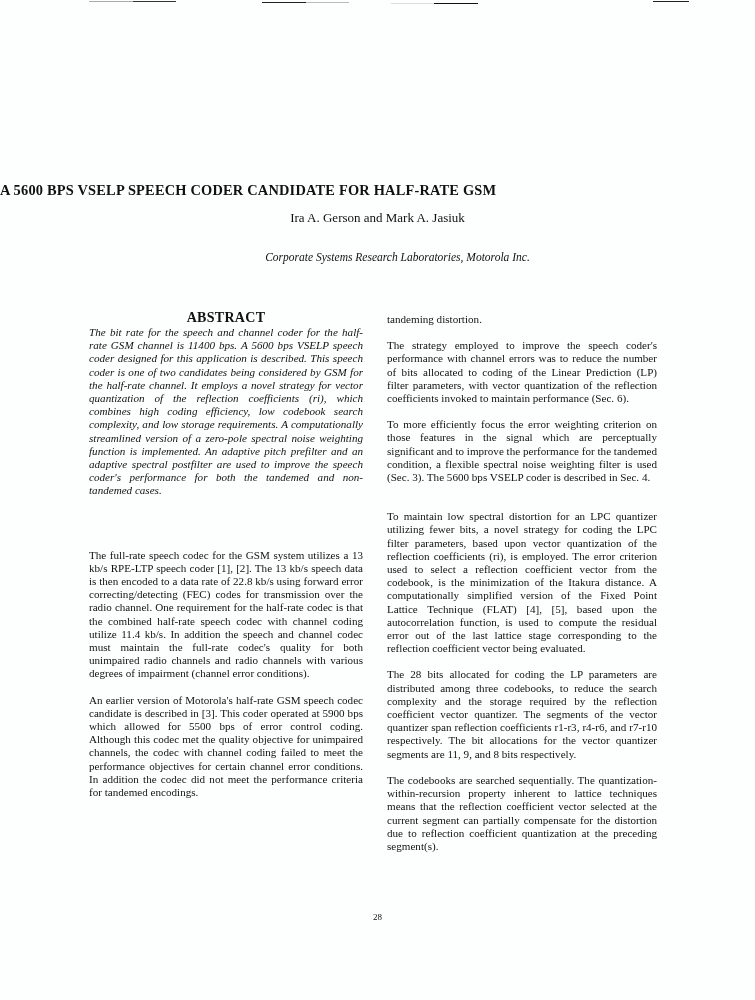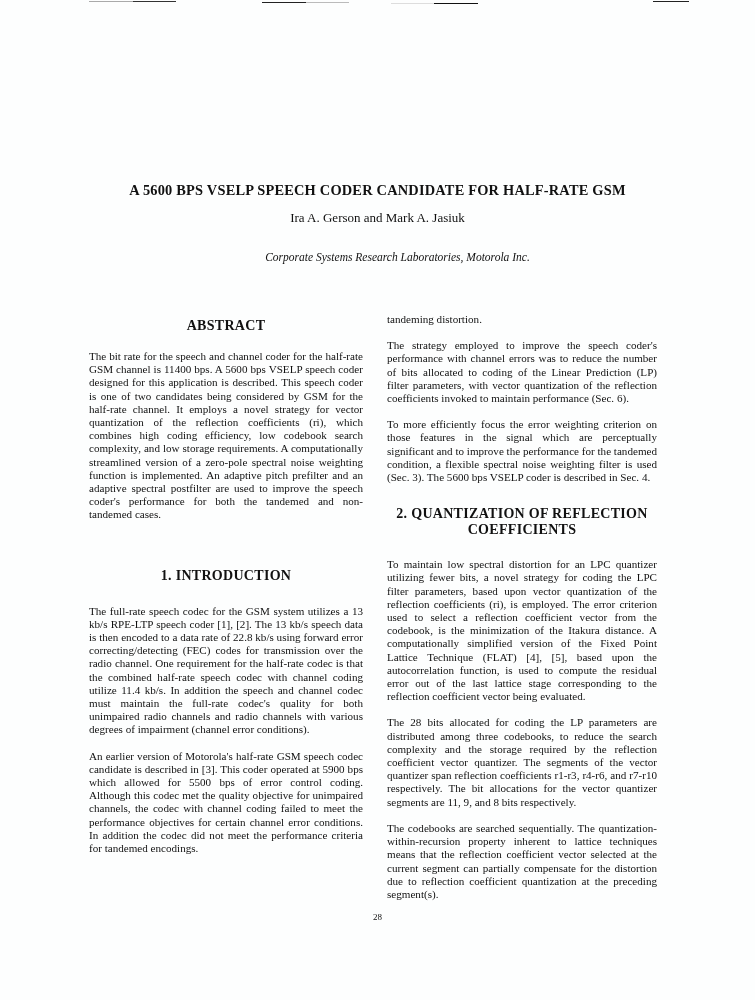--- a/index.html
+++ b/index.html
@@ -10,39 +10,39 @@
     .rule { position: absolute; height: 1px; top: 1px; }
     .r1a { left: 89px; width: 44px; background: #aaa; }
     .r1b { left: 133px; width: 43px; background: #333; }
     .r2a { left: 262px; width: 44px; background: #222; top: 2px; }
     .r2b { left: 306px; width: 43px; background: #bbb; top: 2px; }
     .r3a { left: 391px; width: 43px; background: #ddd; top: 3px; }
     .r3b { left: 434px; width: 44px; background: #111; top: 3px; }
     .r4 { left: 653px; width: 36px; background: #222; top: 1px; }
 
     .title {
-      position: absolute; top: 182px; left: 0; width: 755px; text-align: center;
+      position: absolute; top: 182px; left: 0; width: 755px; 
       font-weight: bold; font-size: 14.4px; letter-spacing: 0.2px;
     }
     .authors {
       position: absolute; top: 210px; left: 0; width: 755px; text-align: center; font-size: 13px;
     }
     .affil {
       position: absolute; top: 250px; left: 0; width: 755px; text-align: center;
       font-style: italic; font-size: 11.5px; line-height: 14px; padding-left: 20px;
     }
     .col { position: absolute; width: 274px; font-size: 11.1px; line-height: 13.2px; }
     .col-left { left: 89px; top: 310px; }
     .col-right { left: 387px; top: 313px; width: 270px; }
     .head {
       text-align: center; font-weight: bold; font-size: 14px; line-height: 16px;
-      letter-spacing: 0.3px; margin: 8px;
+      letter-spacing: 0.3px; margin: 0;
     }
     p { margin: 0; text-align: justify; }
-    .abstract-text { margin-top: 16px; }
+    .abstract-text { font-style: italic; margin-top: 0; }
     .gap { height: 13px; }
     .pagenum {
       position: absolute; top: 912px; left: 0; width: 755px; text-align: center; font-size: 9px;
     }
   </style>
 </head>
 <body>
 
 <div class="rule r1a"></div>
 <div class="rule r1b"></div>
@@ -56,40 +56,35 @@
 <div class="authors">Ira A. Gerson and Mark A. Jasiuk</div>
 <div class="affil">
   <div>Corporate Systems Research Laboratories, Motorola Inc.</div>
 </div>
 
 <div class="col col-left">
   <h2 class="head">ABSTRACT</h2>
   <p class="abstract-text">The bit rate for the speech and channel coder for the half-rate GSM channel is 11400 bps. A 5600 bps VSELP speech coder designed for this application is described. This speech coder is one of two candidates being considered by GSM for the half-rate channel. It employs a novel strategy for vector quantization of the reflection coefficients (ri), which combines high coding efficiency, low codebook search complexity, and low storage requirements. A computationally streamlined version of a zero-pole spectral noise weighting function is implemented. An adaptive pitch prefilter and an adaptive spectral postfilter are used to improve the speech coder's performance for both the tandemed and non-tandemed cases.</p>
 
   <div style="height:38px"></div>
-  <h2 class="head">1.  INTRODUCTION</h2>
   <div style="height:13px"></div>
   <p>The full-rate speech codec for the GSM system utilizes a 13 kb/s RPE-LTP speech coder [1], [2]. The 13 kb/s speech data is then encoded to a data rate of 22.8 kb/s using forward error correcting/detecting (FEC) codes for transmission over the radio channel. One requirement for the half-rate codec is that the combined half-rate speech codec with channel coding utilize 11.4 kb/s. In addition the speech and channel codec must maintain the full-rate codec's quality for both unimpaired radio channels and radio channels with various degrees of impairment (channel error conditions).</p>
   <div class="gap"></div>
   <p>An earlier version of Motorola's half-rate GSM speech codec candidate is described in [3]. This coder operated at 5900 bps which allowed for 5500 bps of error control coding. Although this codec met the quality objective for unimpaired channels, the codec with channel coding failed to meet the performance objectives for certain channel error conditions. In addition the codec did not meet the performance criteria for tandemed encodings.</p>
   <div class="gap"></div>
 </div>
 
 <div class="col col-right">
   <p>tandeming distortion.</p>
   <div class="gap"></div>
   <p>The strategy employed to improve the speech coder's performance with channel errors was to reduce the number of bits allocated to coding of the Linear Prediction (LP) filter parameters, with vector quantization of the reflection coefficients invoked to maintain performance (Sec. 6).</p>
   <div class="gap"></div>
   <p>To more efficiently focus the error weighting criterion on those features in the signal which are perceptually significant and to improve the performance for the tandemed condition, a flexible spectral noise weighting filter is used (Sec. 3). The 5600 bps VSELP coder is described in Sec. 4.</p>
 
   <div style="height:14px"></div>
-  <h2 class="head">
-    <div>2.  QUANTIZATION OF REFLECTION</div>
-    <div>COEFFICIENTS</div>
-  </h2>
   <div style="height:12px"></div>
   <p>To maintain low spectral distortion for an LPC quantizer utilizing fewer bits, a novel strategy for coding the LPC filter parameters, based upon vector quantization of the reflection coefficients (ri), is employed. The error criterion used to select a reflection coefficient vector from the codebook, is the minimization of the Itakura distance. A computationally simplified version of the Fixed Point Lattice Technique (FLAT) [4], [5], based upon the autocorrelation function, is used to compute the residual error out of the last lattice stage corresponding to the reflection coefficient vector being evaluated.</p>
   <div class="gap"></div>
   <p>The 28 bits allocated for coding the LP parameters are distributed among three codebooks, to reduce the search complexity and the storage required by the reflection coefficient vector quantizer. The segments of the vector quantizer span reflection coefficients r1-r3, r4-r6, and r7-r10 respectively. The bit allocations for the vector quantizer segments are 11, 9, and 8 bits respectively.</p>
   <div class="gap"></div>
   <p>The codebooks are searched sequentially. The quantization-within-recursion property inherent to lattice techniques means that the  reflection coefficient vector selected at the current segment can partially compensate for the distortion due to reflection coefficient quantization at the preceding segment(s).</p>
 </div>
 
 <div class="pagenum">28</div>
 

